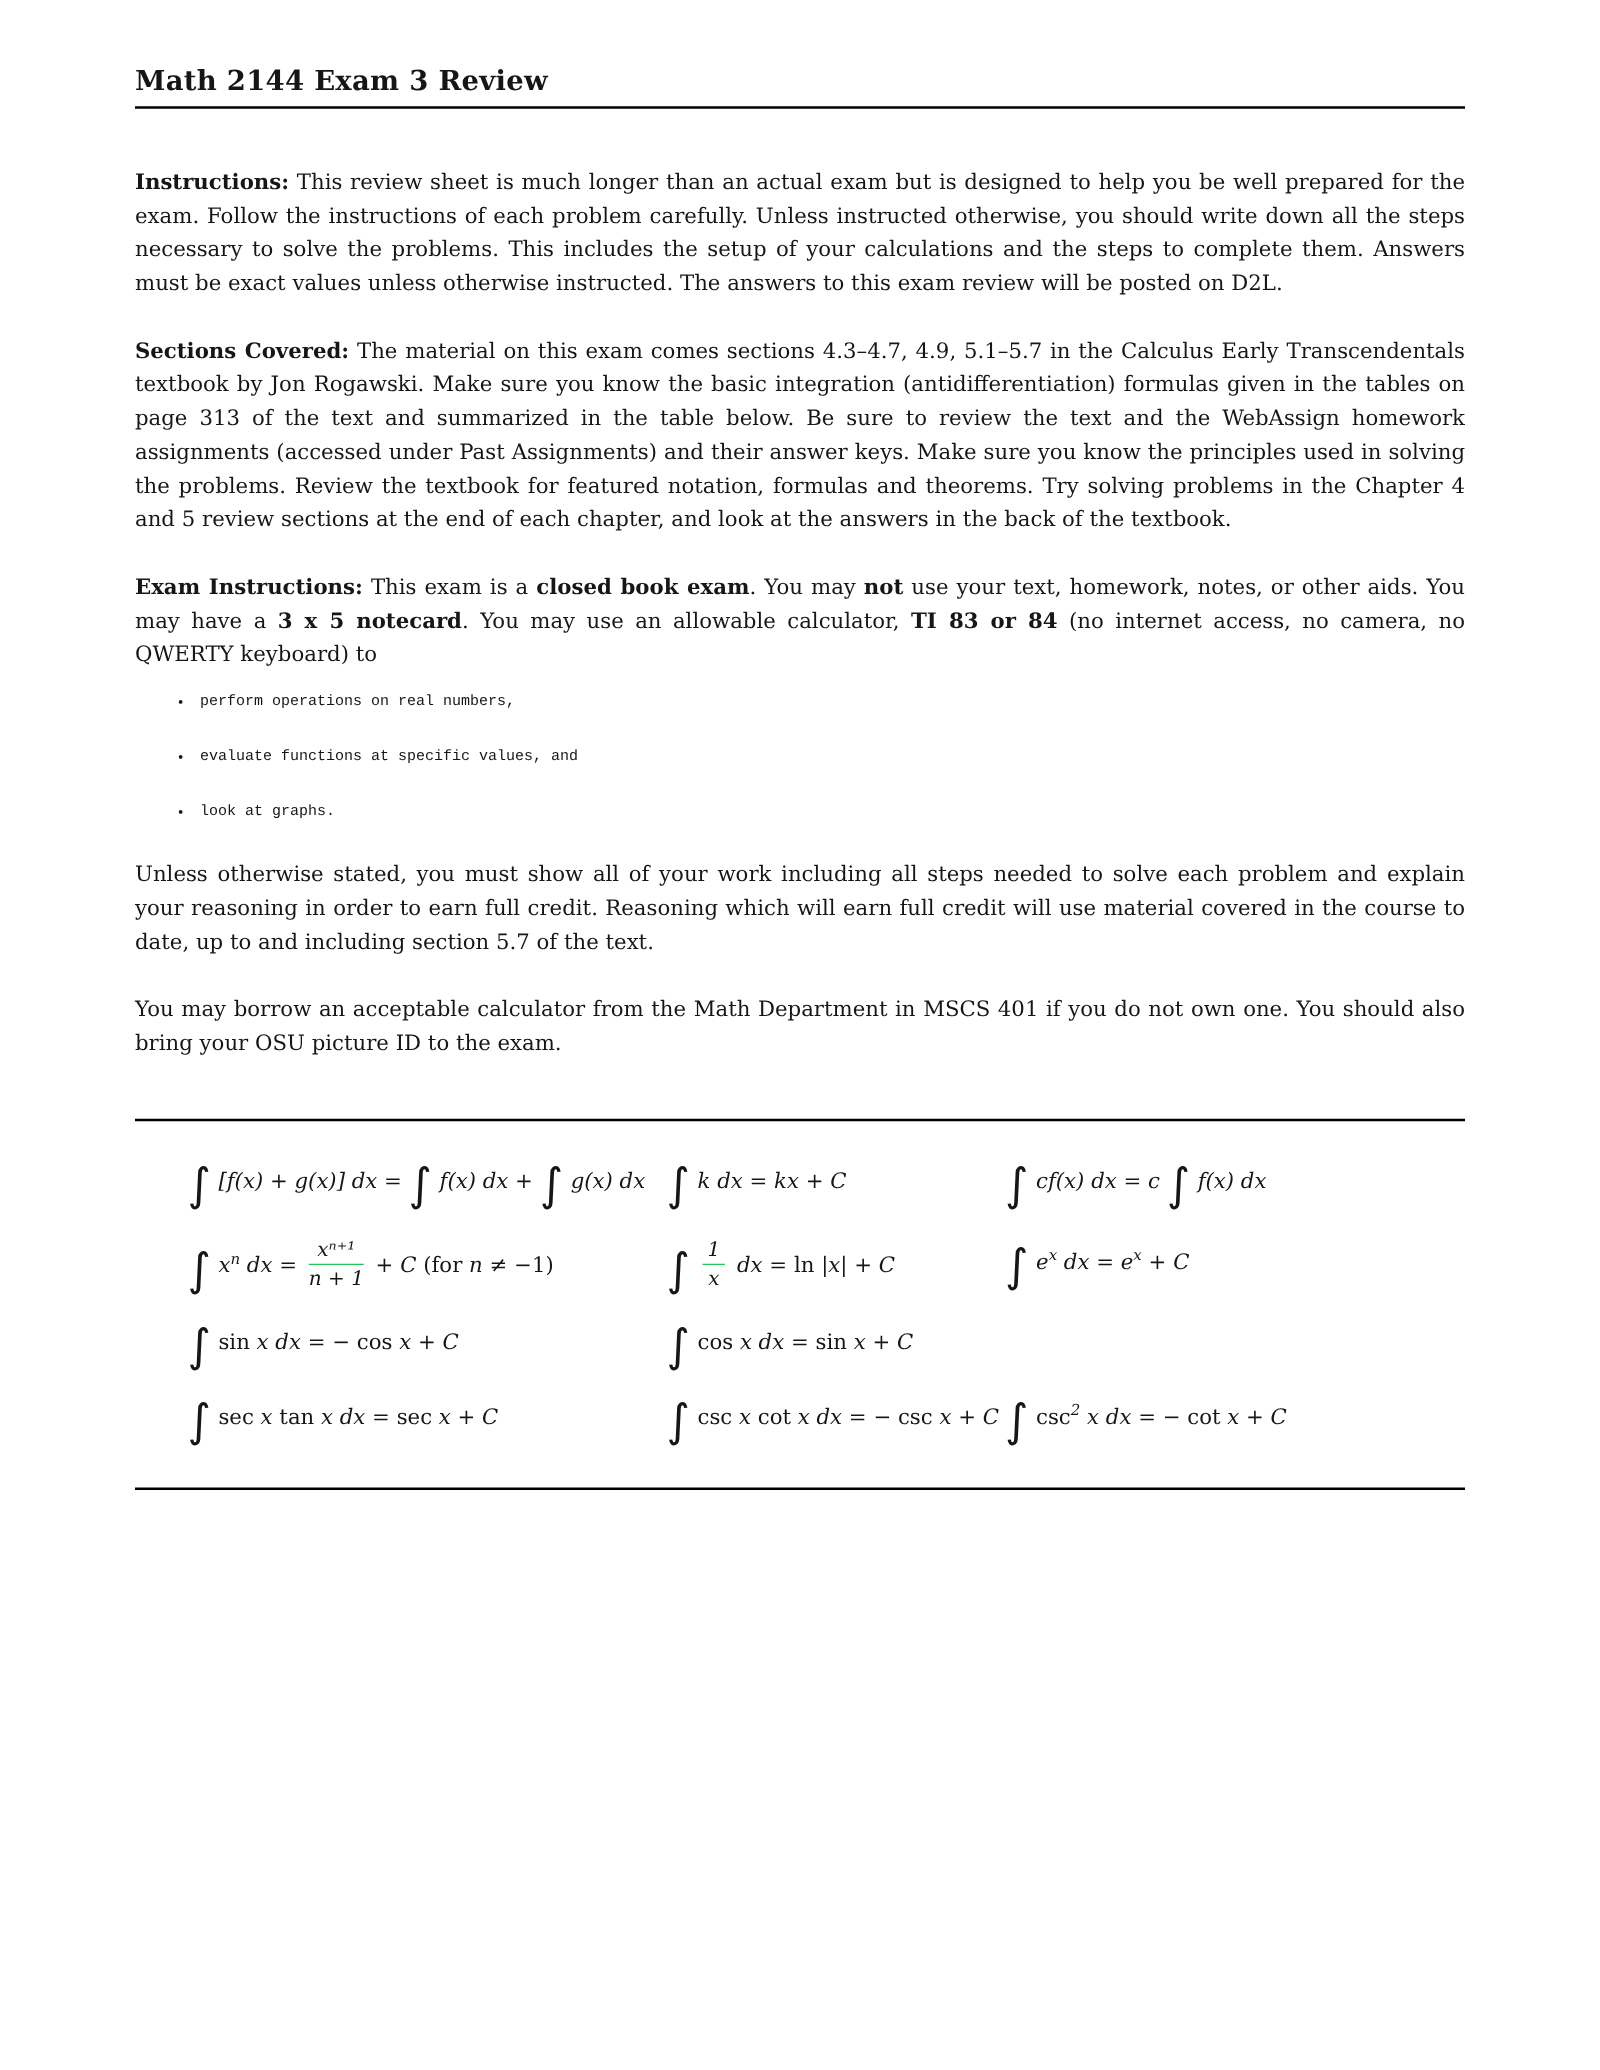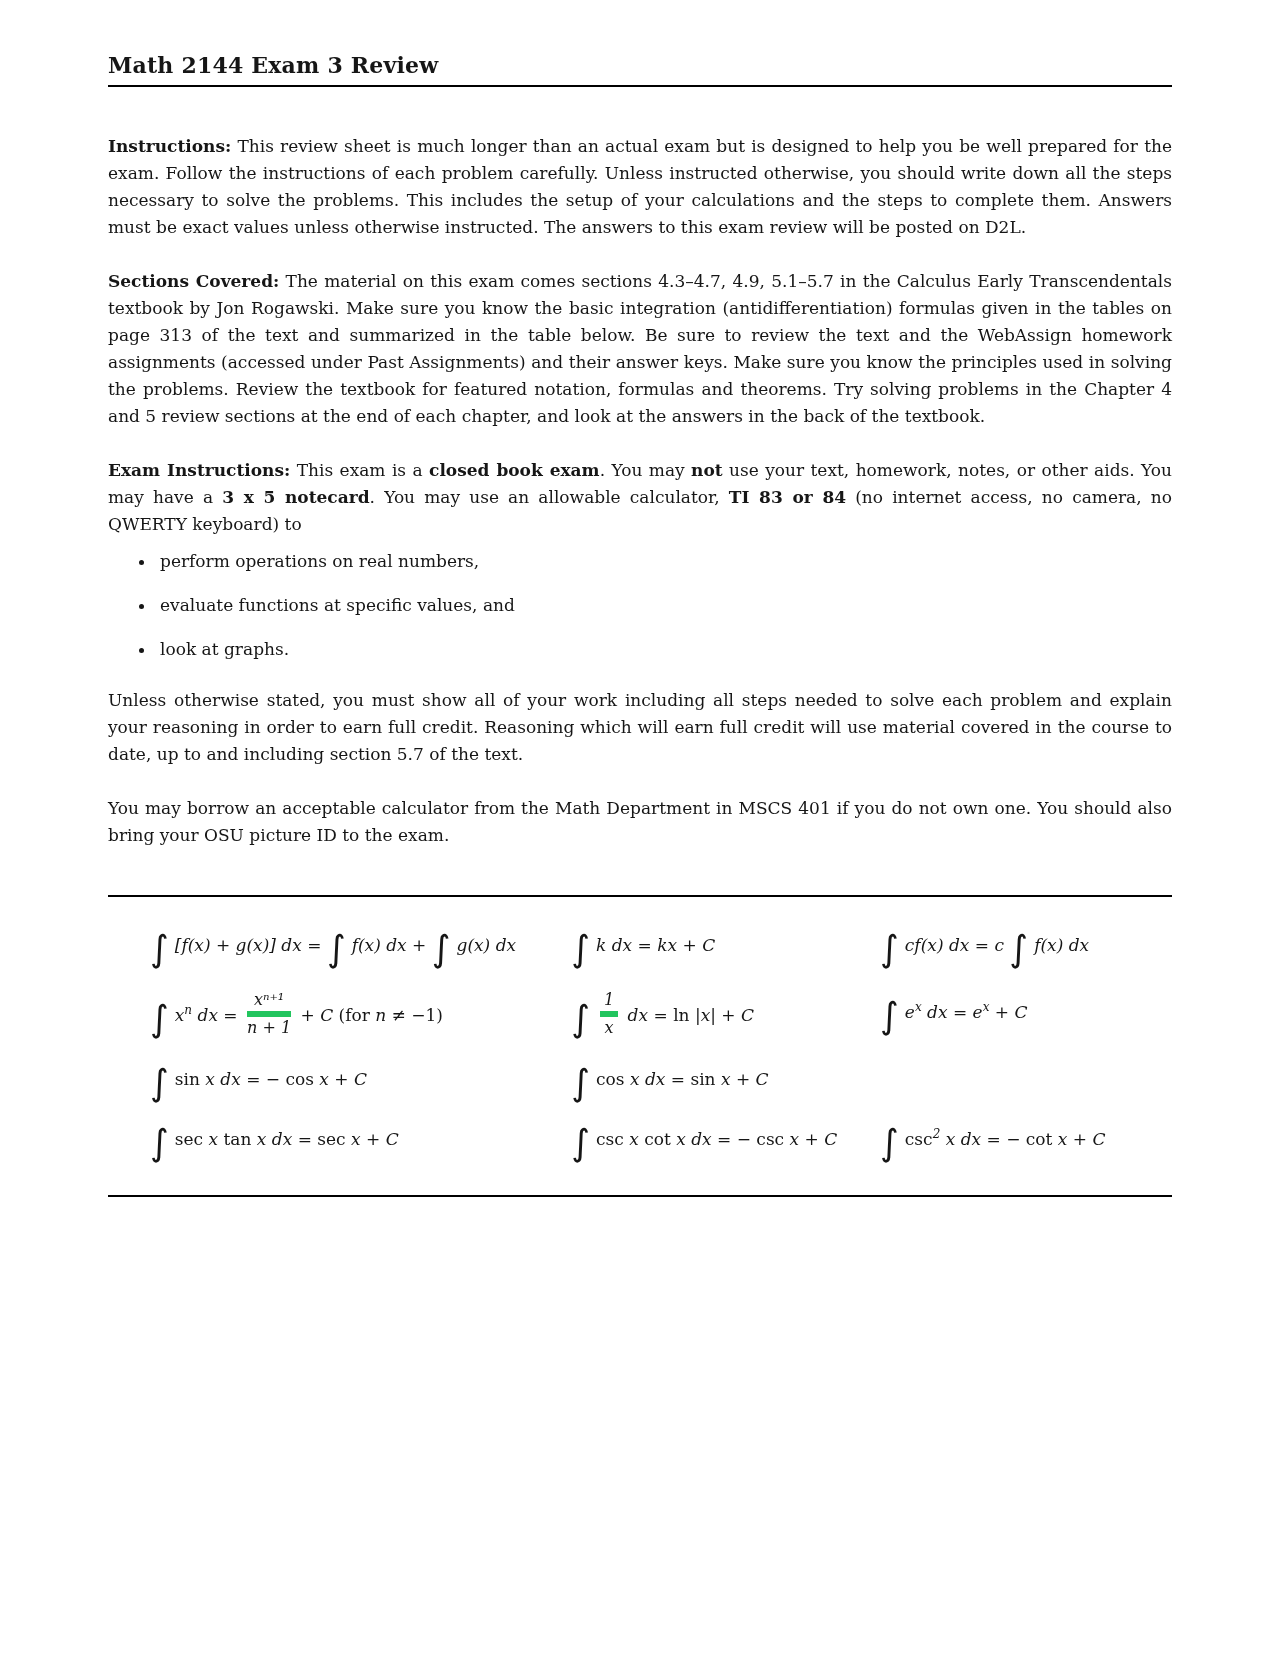--- a/index.html
+++ b/index.html
@@ -36,22 +36,23 @@
     line-height: 27px;
     text-align: justify;
     margin: 0 0 27px 0;
   }
   p.tight { margin-bottom: 10px; }
 
   ul.bullets {
     list-style: disc;
     margin: 6px 0 24px 48px;
     padding: 0;
-    font-size: 17px;
+    font-size: 12px;
     line-height: 27px;
+    font-family: Liberation Mono, monospace;
   }
   ul.bullets li { margin-bottom: 17px; padding-left: 4px; }
 
   
   .sg-t { }
   .sg-b { font-weight: bold; }
   .sg-i { }
   .sg-m { font-style: italic; }
   .sg-sup {
     font-size: 12px;
@@ -71,33 +72,32 @@
     display: inline-block;
     vertical-align: middle;
     text-align: center;
     font-style: italic;
     font-size: 16px;
     line-height: 1.25;
     margin: 0 4px;
     position: relative;
     top: -2px;
   }
-  .frac .num { display: block; border-bottom: 6px solid #22c55e; padding: 0 4px 1px 4px; }
+  .frac .num { display: block; border-bottom: 1px solid #22c55e; padding: 0 4px 1px 4px; }
   .frac .den { display: block; padding-top: 1px; }
 
   .ftable {
     padding: 22px 0 22px 42px;
     font-size: 17px;
   }
   .frow {
     display: grid;
     grid-template-columns: 37.5% 26.5% auto;
     align-items: center;
     padding: 13px 0;
-    gap: 38px;
   }
   .fcell { white-space: nowrap; }
 </style>
 </head>
 <body>
 
 <div class="page">
 
   <h1 class="doc-title">Math 2144 Exam 3 Review</h1>
   <hr class="title-rule">

